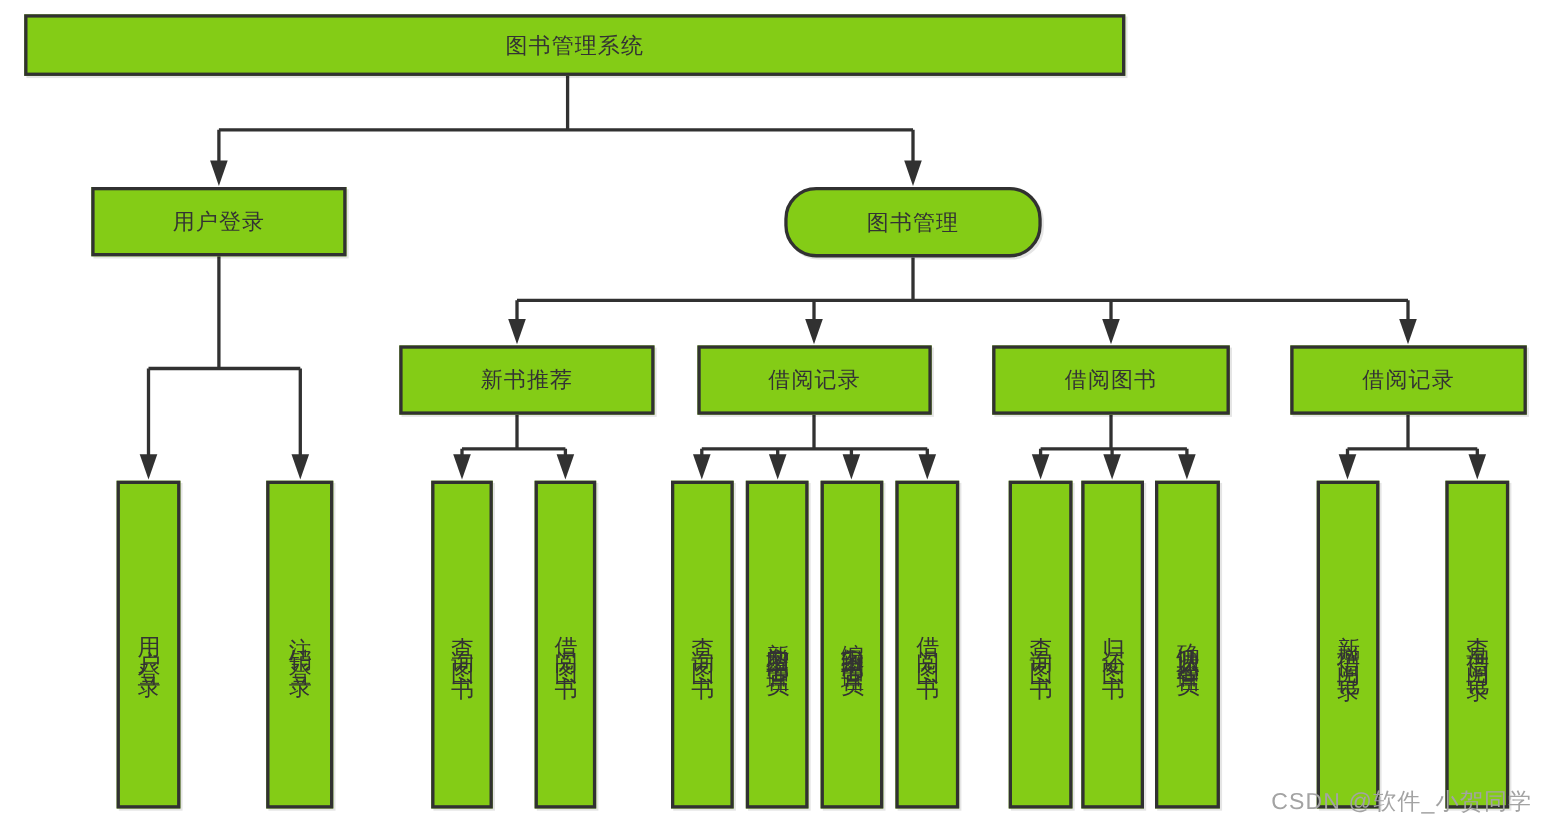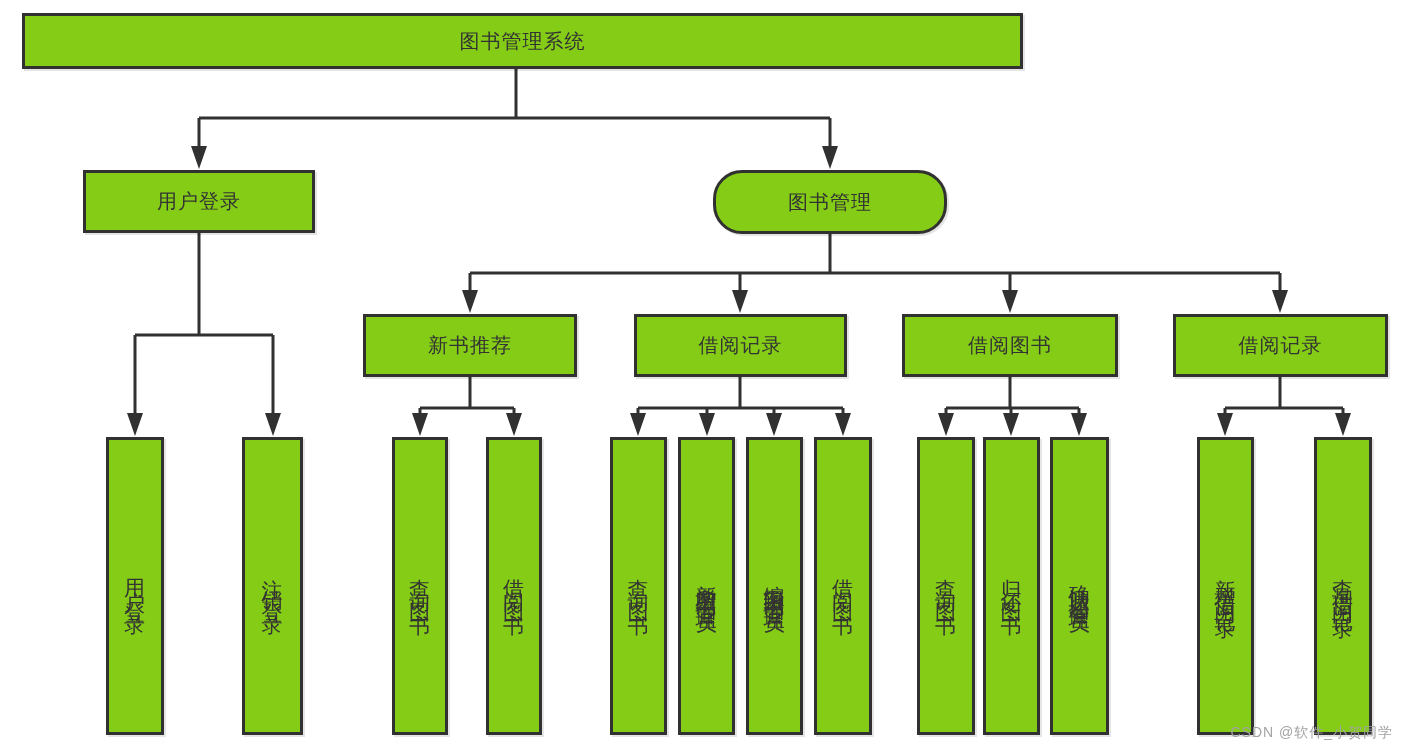--- a/index.html
+++ b/index.html
@@ -39,21 +39,21 @@
     font-size: 21px;
     line-height: 1;
   }
   .s4 { letter-spacing: 12px; }
   .s6 { letter-spacing: 8px;  }
   .s9 { letter-spacing: 4px;  }
   .watermark {
     position: absolute;
     right: 12px;
     bottom: 5px;
-    font-size: 14px;
+    font-size: 21px;
     color: #a3a3a3;
     letter-spacing: 1px;
     z-index: 5;
     white-space: nowrap;
   }
 </style>
 </head>
 <body>
 
 <div class="canvas">
@@ -96,21 +96,21 @@
       <polygon points="1217,413 1233,413 1225,436"></polygon>
       <polygon points="1335,413 1351,413 1343,436"></polygon>
     </g>
   </svg>
 
   <div class="node hnode" style="left:22px; top:13px; width:1001px; height:56px;">图书管理系统</div>
 
   <div class="node hnode" style="left:83px; top:170px; width:232px; height:63px;">用户登录</div>
   <div class="node hnode" style="left:713px; top:170px; width:234px; height:64px;border-radius:29px;">图书管理</div>
 
-  <div class="node hnode" style="left:363px; top:314px; width:214px; height:63px;">新书推荐</div>
+  <div class="node hnode" style="left:363px; top:314px; width:232px; height:63px;">新书推荐</div>
   <div class="node hnode" style="left:634px; top:314px; width:213px; height:63px;">借阅记录</div>
   <div class="node hnode" style="left:902px; top:314px; width:216px; height:63px;">借阅图书</div>
   <div class="node hnode" style="left:1173px; top:314px; width:215px; height:63px;">借阅记录</div>
 
   <div class="node vnode s4" style="left:106px; width:58px;">用户登录</div>
   <div class="node vnode s4" style="left:242px; width:61px;">注销登录</div>
 
   <div class="node vnode s4" style="left:392px; width:56px;">查询图书</div>
   <div class="node vnode s4" style="left:486px; width:56px;">借阅图书</div>
 

